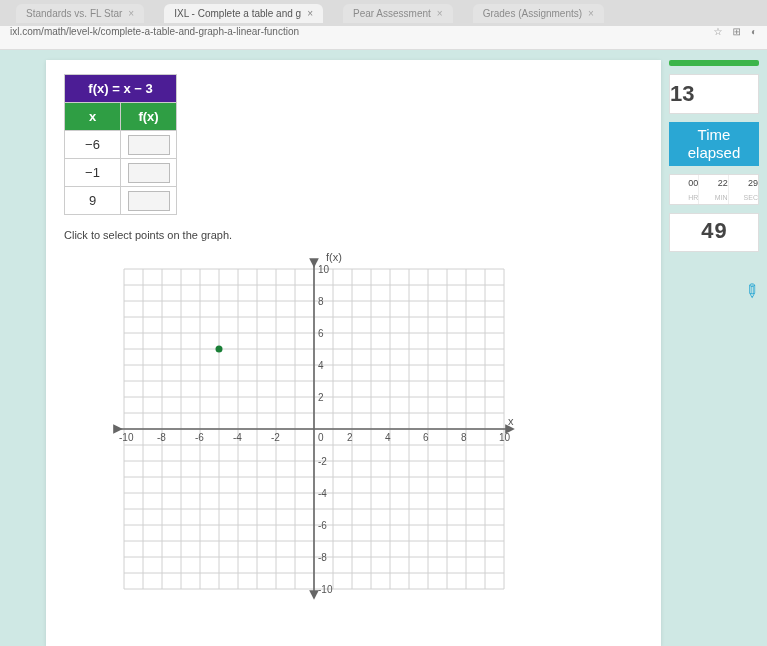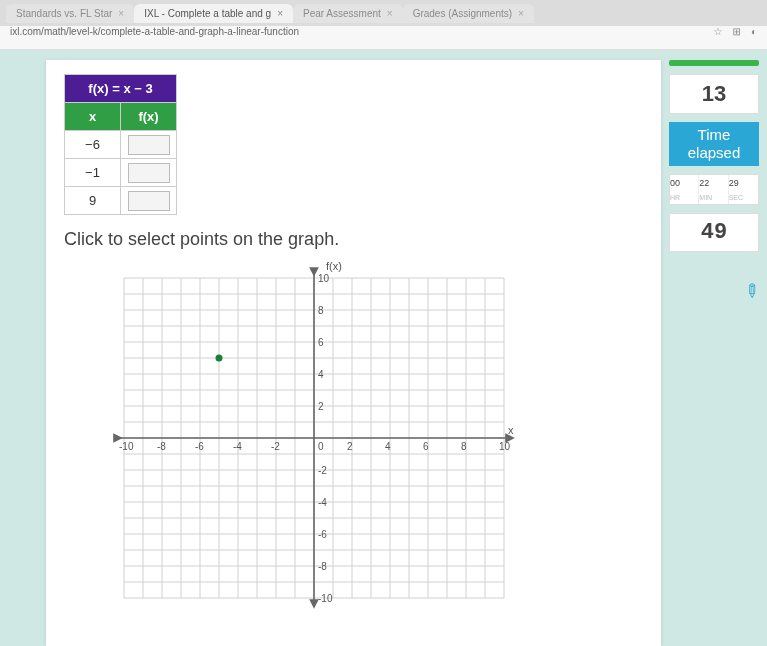--- a/index.html
+++ b/index.html
@@ -10,22 +10,22 @@
     height: 646px;
     overflow: hidden;
     font-size: 13px;
     color: #333;
   }
   .browser-tabs {
     display: flex;
     background: #dcdcdc;
     height: 26px;
     align-items: center;
-    padding: 0 6px;
-    gap: 0;
+    padding: 0 16px;
+    gap: 20px;
   }
   .tab {
     background: #f2f2f2;
     border-radius: 6px 6px 0 0;
     padding: 4px 10px;
     font-size: 10px;
     color: #555;
     display: flex;
     align-items: center;
     gap: 6px;
@@ -80,41 +80,41 @@
   .func-header {
     background: #4c1d95; color:#fff; font-weight:bold;
     border:1px solid #2a8c3c;
   }
   .func-colhead { background:#2f9e44; color:#fff; font-weight:bold; }
   .fx-input {
     width: 42px; height: 20px; border:1px solid #bbb;
     background:#f4f4f4; text-align:center;
   }
 
-  .graph-instruction { font-size: 18px; color:#444; margin: 6px 0 8px; }
+  .graph-instruction { font-size: 11px; color:#444; margin: 6px 0 8px; }
 
   .graph-wrap { position: relative; width: 420px; height: 360px; margin-left: 40px;}
   .graph { position:absolute; inset:0; }
   .graph line.grid { stroke:#d0d0d0; stroke-width:1; }
   .graph line.axis { stroke:#666; stroke-width:1.6; }
   .graph text.tick { font-size:10px; fill:#555; }
   .graph text.axislabel { font-size:11px; fill:#555; }
   .plotted-point { fill:#1a7f37; }
 
   
   .green-bar { height:6px; background:#3bb54a; border-radius:2px; }
   .question-box {
-    background:#fff; border:1px solid #ddd; text-align:center;
+    background:#fff; border:1px solid #ddd; 
     font-size:22px; font-weight:bold; color:#444; padding:6px 0;
   }
   .time-box { background:#2aa7d4; color:#fff; font-size:15px; text-align:center; padding:4px 18px; line-height:1.2;}
   .timer-grid {
     background:#fff; border:1px solid #ddd; display:grid;
     grid-template-columns: repeat(3,1fr);
-    font-size:9px; color:#444; text-align:left;
+    font-size:9px; color:#444; text-align:right;
   }
   .timer-grid div { padding:3px 0; border-right:1px solid #eee;}
   .timer-grid div:nth-child(3n){border-right:none;}
   .timer-grid .sub{ color:#bbb; font-size:7px;}
   .smart-box { background:#e8603c; color:#fff; font-size:8px; text-align:center; padding:4px 2px; line-height:1.2;}
   .score-box { background:#fff; border:1px solid #ddd; text-align:center; font-size:22px; font-weight:bold; color:#444; padding:6px 0;font-family:Liberation Mono, monospace;}
   .pencil { margin-top:20px; align-self:flex-end; color:#2aa7d4; transform: rotate(45deg); font-size:18px;}
   .arrowhead { fill:#666; }
 </style>
 </head>

